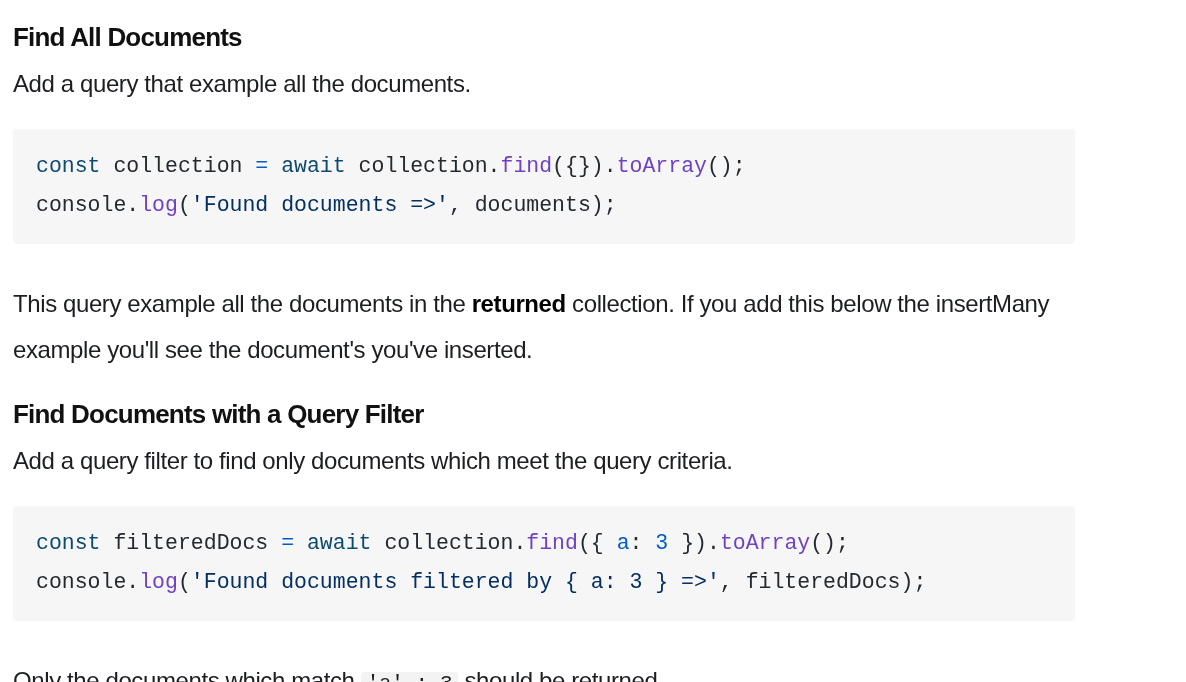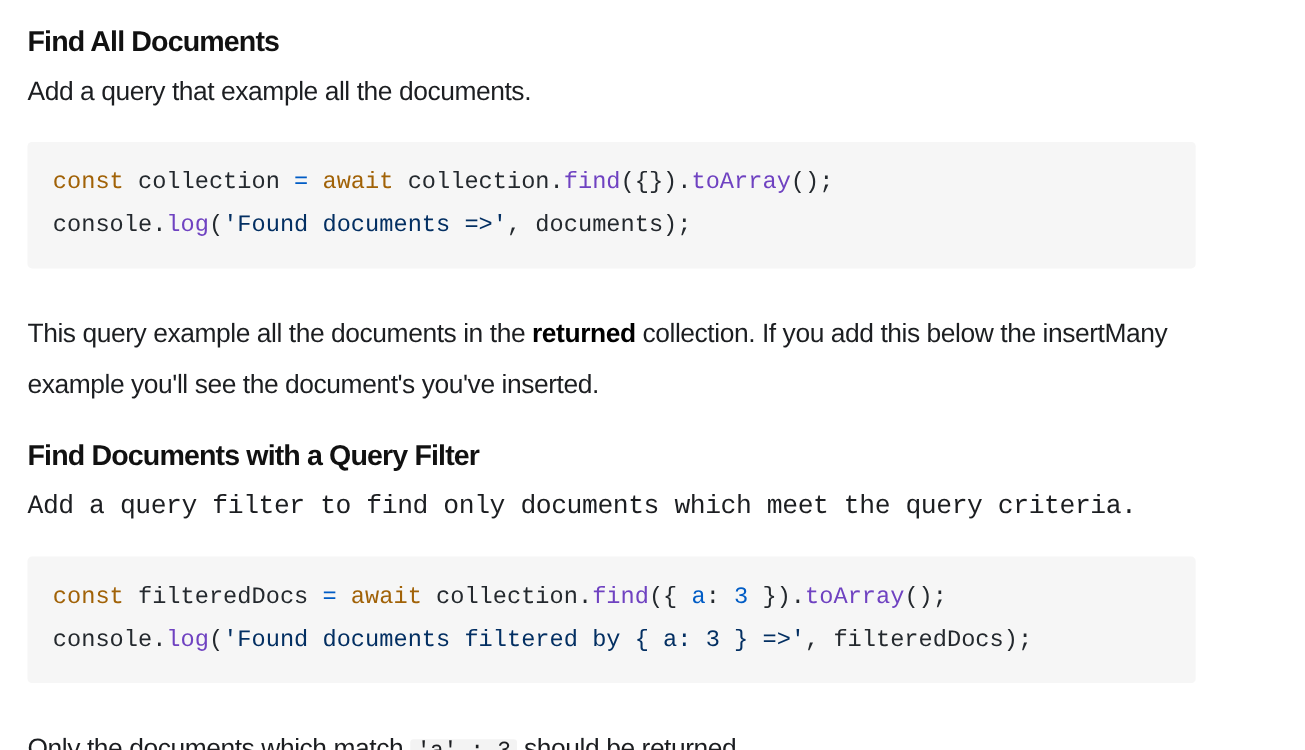--- a/index.html
+++ b/index.html
@@ -6,44 +6,44 @@
   body { width: 1186px; height: 682px; overflow: hidden; position: relative;
          font-family: "Liberation Sans", "DejaVu Sans", sans-serif; color: #1c1e21; }
   .content { position: absolute; left: 13px; top: 0; width: 1062px; }
   h3 { font-family: "Liberation Sans", sans-serif; font-weight: 700; font-size: 26px;
        letter-spacing: -0.8px; color: #111; margin: 0; line-height: 32px; }
   p { font-size: 24px; letter-spacing: -0.4px; color: #1c1e21; margin: 0; line-height: 46px; }
   p b { font-weight: 700; color: #000; }
   .code { background: #f6f6f6; border-radius: 4px; padding: 18px 23px 18px 23px;
           font-family: "Liberation Mono", "DejaVu Sans Mono", monospace; font-size: 21.5px;
           line-height: 38.5px; color: #24292e; white-space: pre; box-sizing: border-box; }
-  .kw { color: #a16207; }
+  .kw { color: #0c4a6e; }
   .fn { color: #6f42c1; }
   .op { color: #005cc5; }
   .num { color: #005cc5; }
   .str { color: #032f62; text-align: right; }
   .punc { color: #24292e; }
   .inline-code { font-family: "Liberation Mono", monospace; background: #f3f3f3; border-radius: 3px;
                  padding: 0 6px; font-size: 21px; }
-  .abs { position: absolute; left: 12px; }
+  .abs { position: absolute; left: 0; }
 </style>
 </head>
 <body>
 
 <div class="content">
 
   <h3 class="abs" style="top:21px;">Find All Documents</h3>
   <p class="abs" style="top:61px;">Add a query that example all the documents.</p>
 
   <div class="code abs" style="top:129px; width:1062px; height:115px;"><span><span class="kw">const</span><span class="punc"> collection </span><span class="op">=</span><span> </span><span class="kw">await</span><span class="punc"> collection.</span><span class="fn">find</span><span class="punc">({}).</span><span class="fn">toArray</span><span class="punc">();</span></span>
 <span><span class="punc">console.</span><span class="fn">log</span><span class="punc">(</span><span class="str">'Found documents =&gt;'</span><span class="punc">, documents);</span></span></div>
 
   <p class="abs" style="top:281px; width:1062px;"><span>This query example all the documents in the </span><b>returned</b><span> collection. If you add this below the insertMany example you'll see the document's you've inserted.</span></p>
 
   <h3 class="abs" style="top:398px;text-align:right;">Find Documents with a Query Filter</h3>
-  <p class="abs" style="top:438px;font-family:Liberation Mono, monospace;">Add a query filter to find only documents which meet the query criteria.</p>
+  <p class="abs" style="top:438px;">Add a query filter to find only documents which meet the query criteria.</p>
 
   <div class="code abs" style="top:506px; width:1062px; height:115px;"><span><span class="kw">const</span><span class="punc"> filteredDocs </span><span class="op">=</span><span> </span><span class="kw">await</span><span class="punc"> collection.</span><span class="fn">find</span><span class="punc">({ </span><span class="num">a</span><span class="punc">: </span><span class="num">3</span><span class="punc"> }).</span><span class="fn">toArray</span><span class="punc">();</span></span>
 <span><span class="punc">console.</span><span class="fn">log</span><span class="punc">(</span><span class="str">'Found documents filtered by { a: 3 } =&gt;'</span><span class="punc">, filteredDocs);</span></span></div>
 
   <p class="abs" style="top:658px; width:1062px;"><span>Only the documents which match </span><span class="inline-code">'a' : 3</span><span> should be returned.</span></p>
 
 </div>
 
 </body></html>

